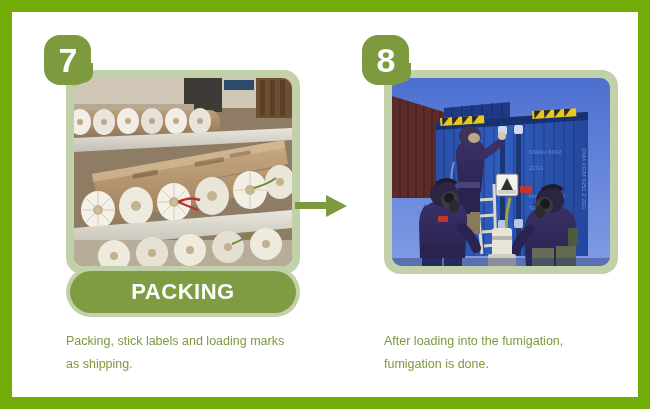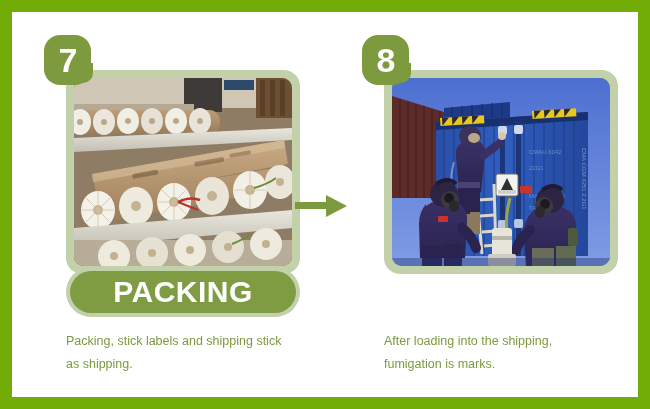--- a/index.html
+++ b/index.html
@@ -124,21 +124,21 @@
     width: 100%;
     height: 100%;
     background: #7f9c42;
     border-radius: 21px;
     display: flex;
     align-items: center;
     justify-content: center;
   }
   .label-text {
     color: #ffffff;
-    font-size: 30px;
+    font-size: 22px;
     font-weight: bold;
     letter-spacing: 0.5px;
     font-family: "Liberation Sans", sans-serif;
     white-space: nowrap;
     text-align: right;
   }
 
   
   .caption {
     position: absolute;
@@ -283,21 +283,21 @@
         </div>
       </div>
 
       <div class="label-pill-wrap">
         <div class="label-pill">
           <span class="label-text">PACKING</span>
         </div>
       </div>
 
       <div class="caption">
-        <span class="line">Packing, stick labels and shipping stick</span>
+        <span class="line">Packing, stick labels and loading marks</span>
         <span class="line">as shipping.</span>
       </div>
 
     </div>
 
     <div class="arrow">
       <svg width="52" height="22" viewBox="0 0 52 22">
         <rect x="0" y="7" width="34" height="7" fill="#7d9a3f"></rect>
         <polygon points="31,0 52,11 31,22" fill="#7d9a3f"></polygon>
       </svg>
@@ -447,20 +447,20 @@
               <rect x="96" y="176" width="28" height="12" rx="2" fill="#cfccc2"></rect>
             </g>
 
             <rect x="0" y="180" width="218" height="8" fill="#22356e" opacity="0.4"></rect>
           </svg>
         </div>
       </div>
 
 
       <div class="caption">
-        <span class="line">After loading into the shipping,</span>
-        <span class="line">fumigation is marks.</span>
+        <span class="line">After loading into the fumigation,</span>
+        <span class="line">fumigation is done.</span>
       </div>
 
     </div>
 
   </div>
 </div>
 
 </body></html>

